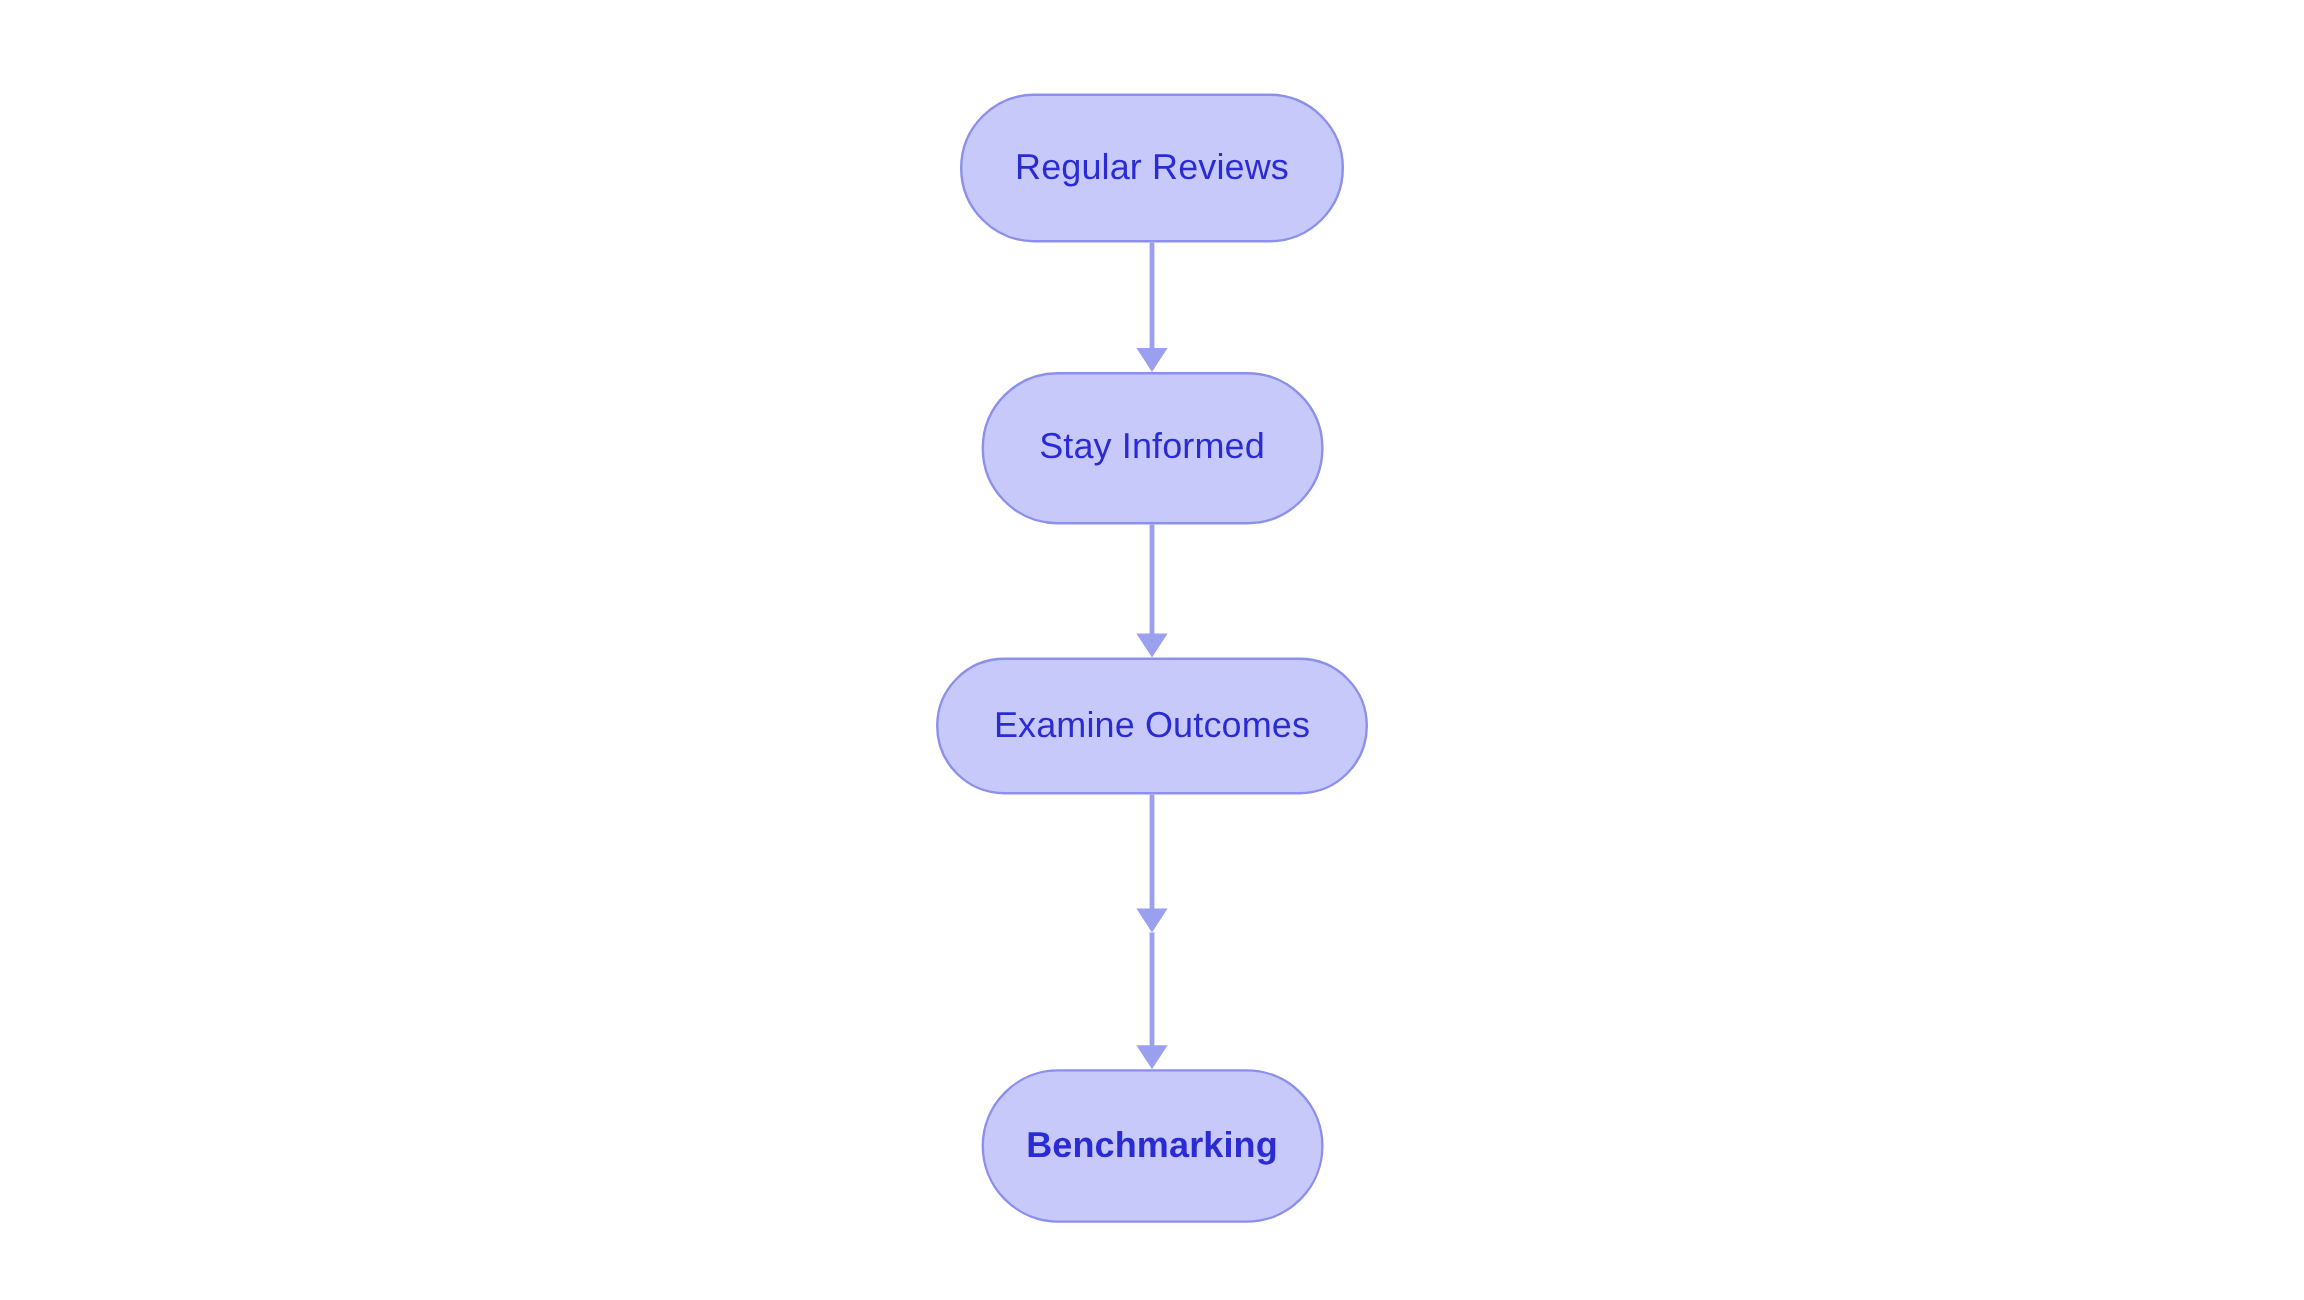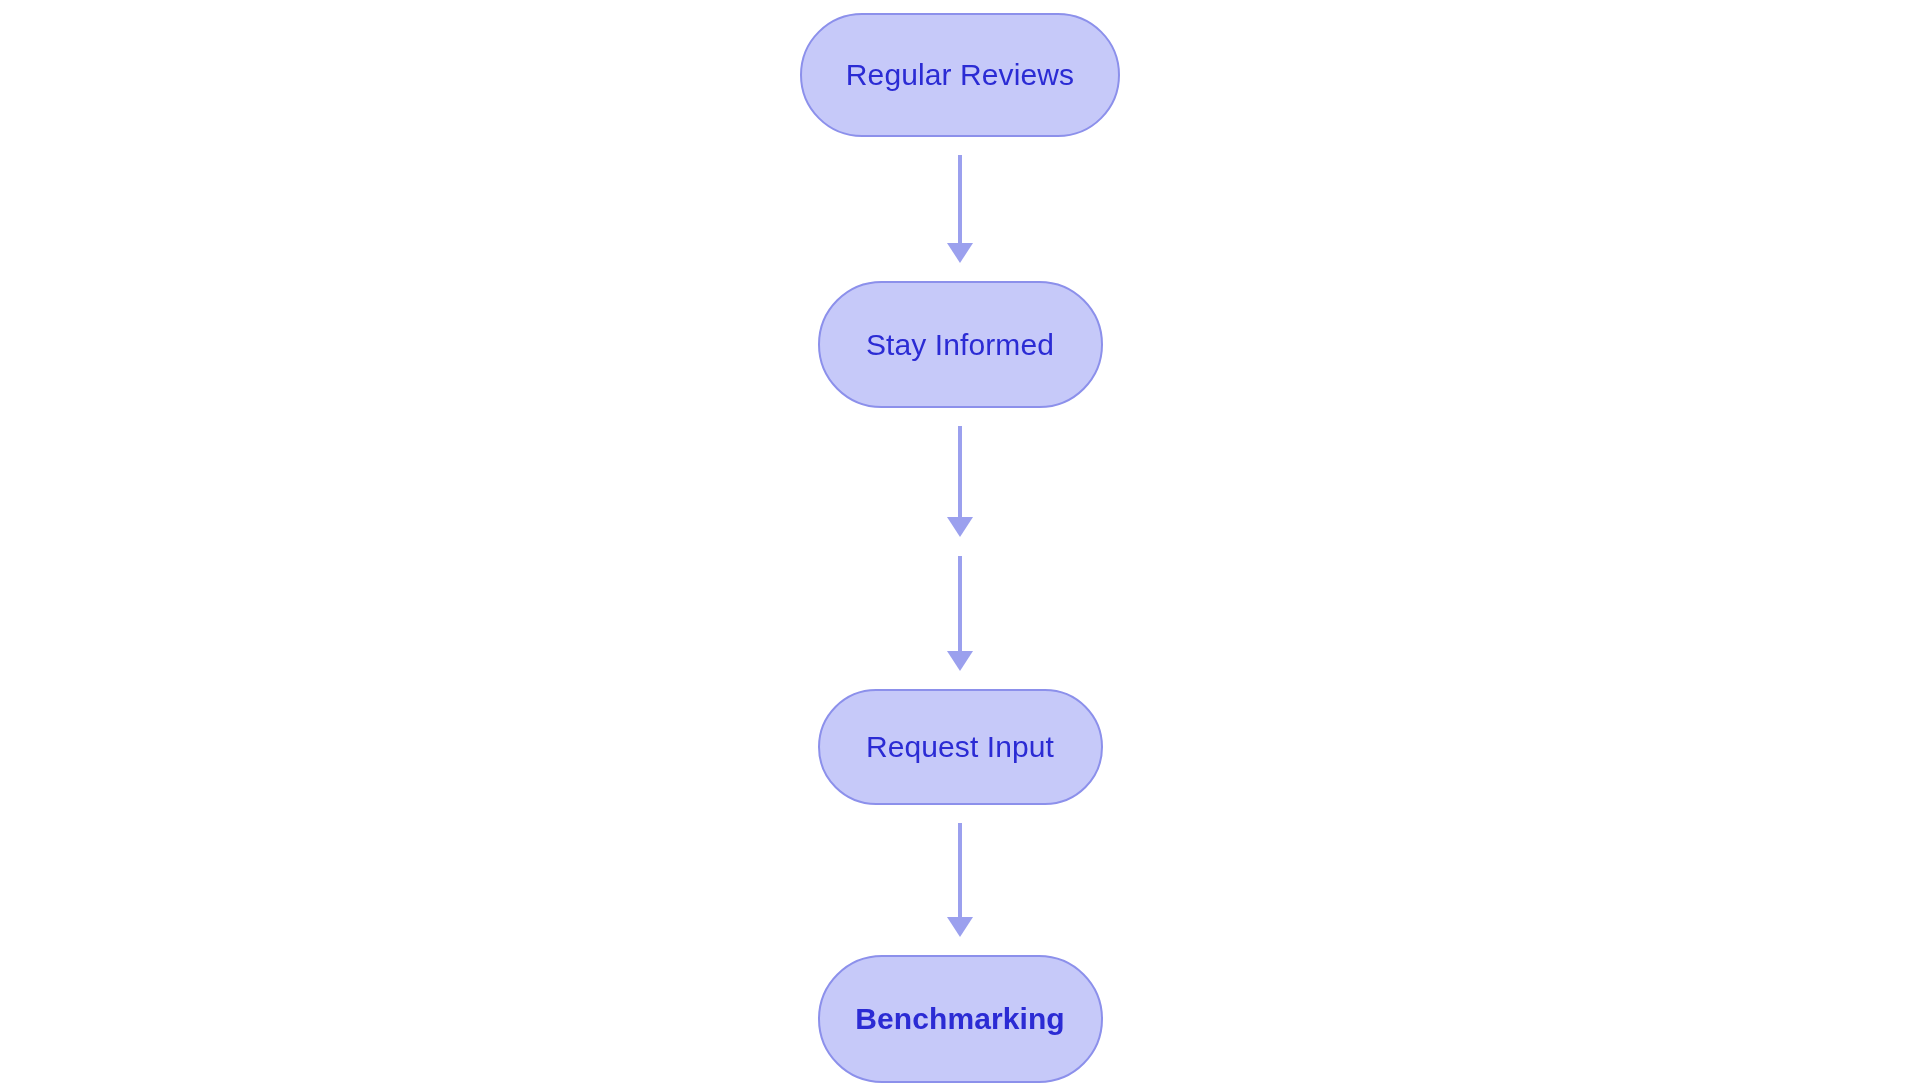--- a/index.html
+++ b/index.html
@@ -20,21 +20,21 @@
   }
   .flow-column {
     position: absolute;
     left: 0;
     top: 0;
     width: 1920px;
     height: 1083px;
     display: flex;
     flex-direction: column;
     align-items: center;
-    justify-content: space-between;
+    justify-content: center;
   }
   .node {
     box-sizing: border-box;
     display: flex;
     align-items: center;
     justify-content: center;
     background: #c6c9f9;
     border: 2px solid #8c90eb;
     border-radius: 999px;
     color: #2b2bd4;
@@ -101,29 +101,29 @@
 
     <div class="node n1">
       <span class="node-label">Stay Informed</span>
     </div>
 
     <div class="connector c1">
       <div class="shaft"></div>
       <div class="head"></div>
     </div>
 
+    <div class="node n2">
+      <span class="node-label">Examine Outcomes</span>
+    </div>
 
     <div class="connector c2">
       <div class="shaft"></div>
       <div class="head"></div>
     </div>
 
-    <div class="node n3">
-      <span class="node-label">Request Input</span>
-    </div>
 
     <div class="connector c3">
       <div class="shaft"></div>
       <div class="head"></div>
     </div>
 
     <div class="node n4">
       <span class="node-label">Benchmarking</span>
     </div>
 

